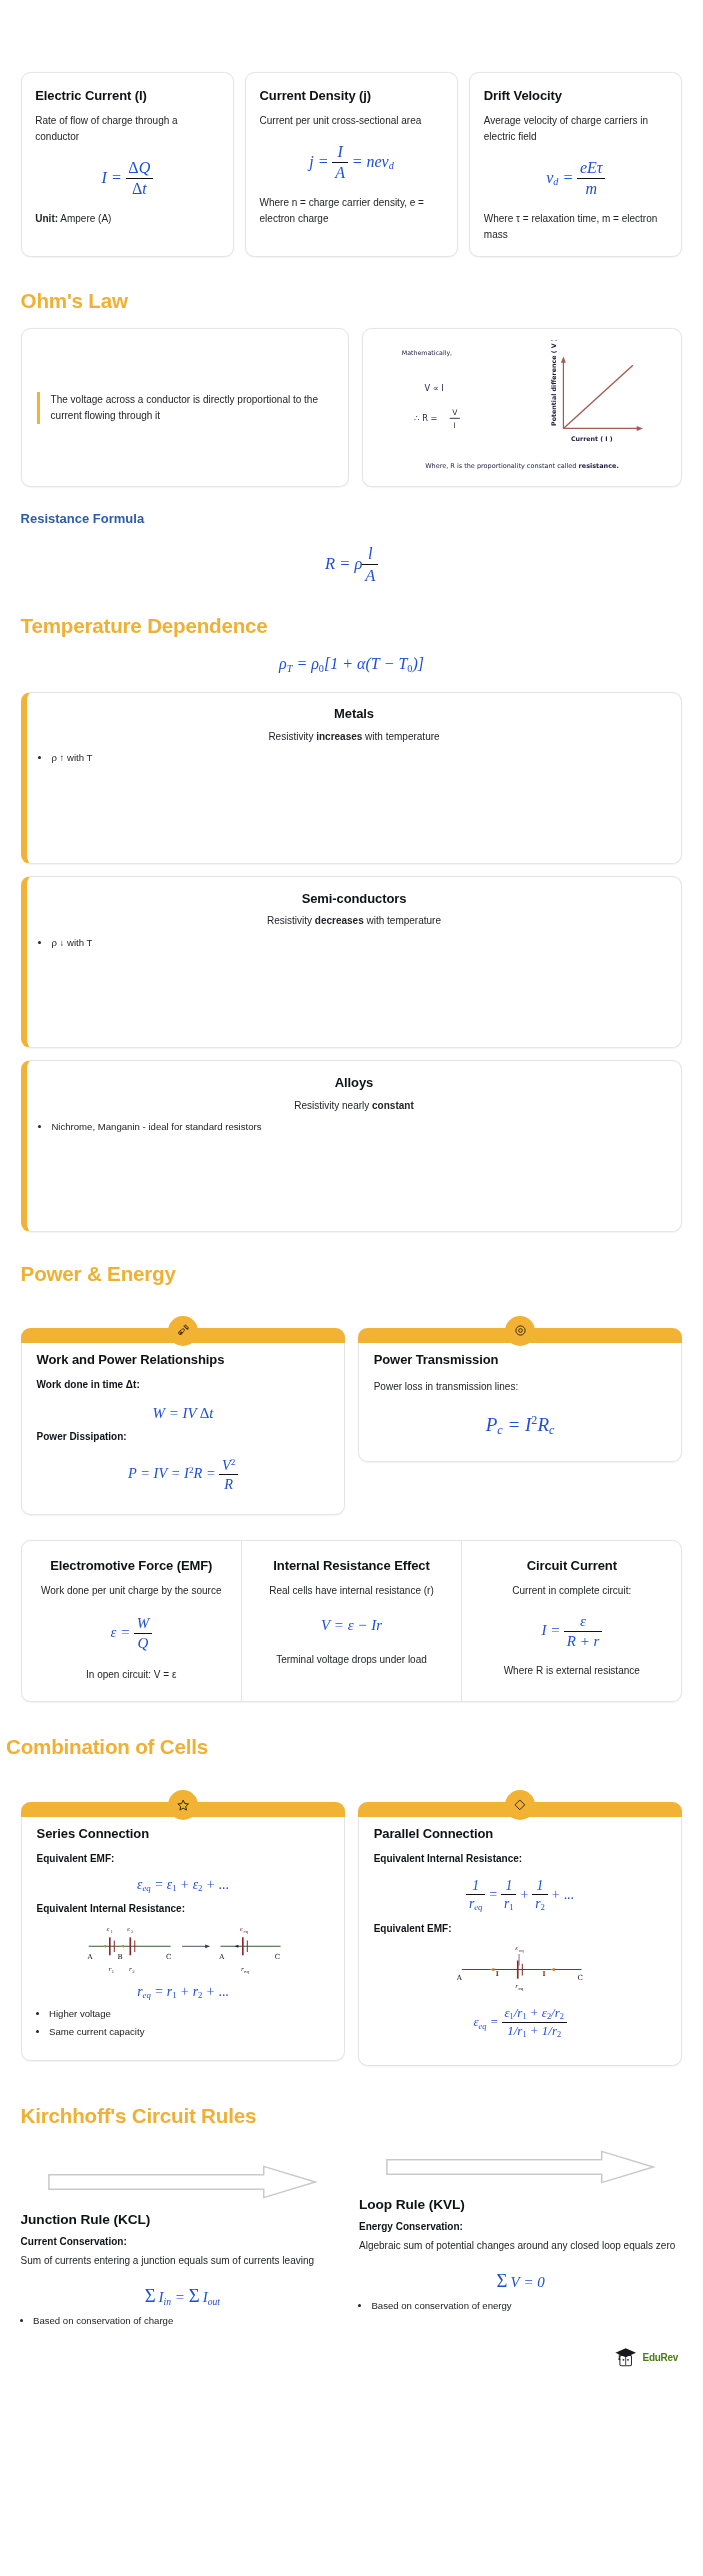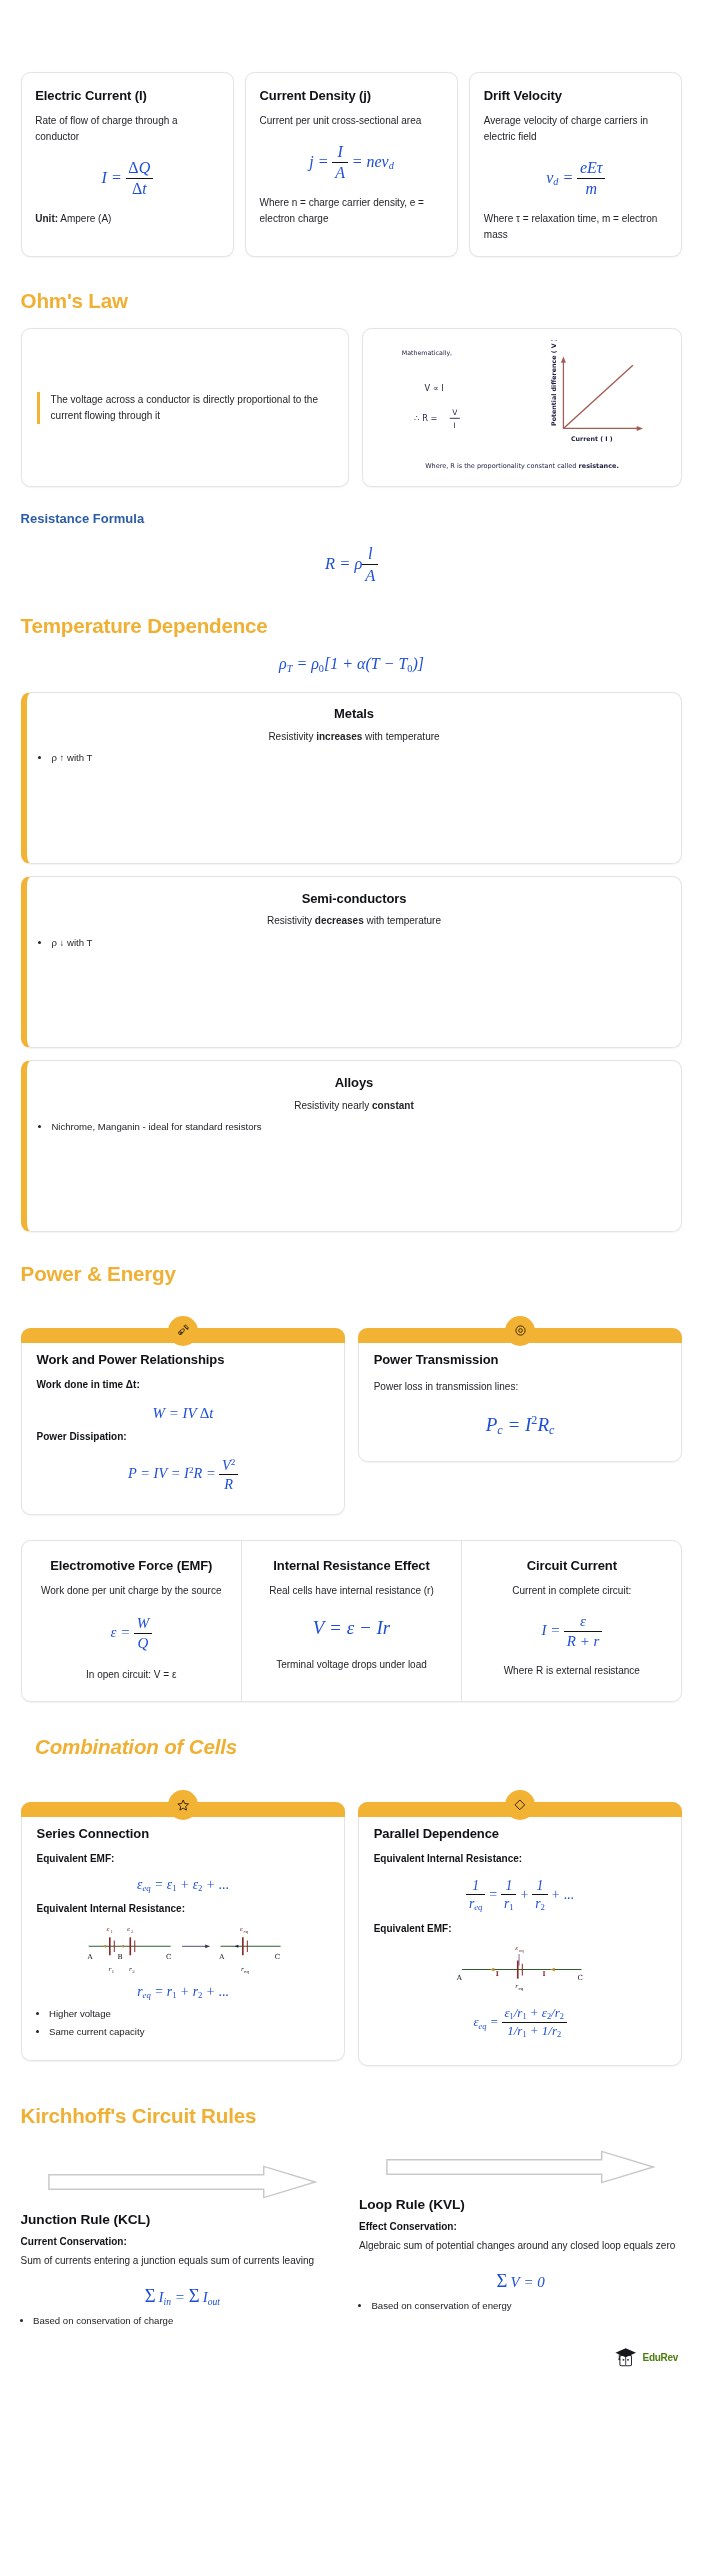--- a/index.html
+++ b/index.html
@@ -268,37 +268,37 @@
       <div class="ctxt">Work done per unit charge by the source</div>
       <div class="mline math" style="font-size:15px;margin:15px 0 13.7px;">
         ε&nbsp;=&nbsp;<span class="f"><span class="n">W</span><span class="d">Q</span></span>
       </div>
       <div class="ctxt">In open circuit: V = ε</div>
     </div>
 
     <div class="emfcol">
       <div class="ctitle">Internal Resistance Effect</div>
       <div class="ctxt">Real cells have internal resistance (r)</div>
-      <div class="mline math" style="font-size:19px;margin:18px 0 18px;">
+      <div class="mline math" style="font-size:15px;margin:18px 0 18px;">
         V&nbsp;=&nbsp;ε&nbsp;−&nbsp;I<span style="font-style:italic;">r</span>
       </div>
       <div class="ctxt">Terminal voltage drops under load</div>
     </div>
 
     <div class="emfcol">
       <div class="ctitle">Circuit Current</div>
       <div class="ctxt">Current in complete circuit:</div>
       <div class="mline math" style="font-size:15px;margin:12.4px 0 12.4px;">
         I&nbsp;=&nbsp;<span class="f"><span class="n">ε</span><span class="d">R&nbsp;+&nbsp;r</span></span>
       </div>
       <div class="ctxt">Where R is external resistance</div>
     </div>
   </div>
 
-  <div style="padding:0 35px;margin-top:33px;font-style:italic;">
+  <div style="padding:0 6px;margin-top:33px;">
     <div class="sec-head">Combination of Cells</div>
   </div>
 
   <div class="cellgrid">
 
     <div class="pcard" style="flex:1;">
       <div class="topbar"></div>
       <div class="badge">
         <svg width="14.4" height="14.4" viewBox="0 0 24 24" fill="none" stroke="#2e2203" stroke-width="1.6" stroke-linejoin="round">
           <polygon points="12,3.5 14.6,9.2 20.8,9.9 16.2,14 17.5,20.1 12,17 6.5,20.1 7.8,14 3.2,9.9 9.4,9.2"></polygon>
@@ -362,21 +362,21 @@
       </ul>
     </div>
 
     <div class="pcard" style="flex:1;">
       <div class="topbar"></div>
       <div class="badge">
         <svg width="13.7" height="13.7" viewBox="0 0 24 24" fill="none" stroke="#2e2203" stroke-width="1.7" stroke-linejoin="round">
           <polygon points="12,3.5 20.5,12 12,20.5 3.5,12"></polygon>
         </svg>
       </div>
-      <div class="ctitle">Parallel Dependence</div>
+      <div class="ctitle">Parallel Connection</div>
       <div class="lbl">Equivalent Internal Resistance:</div>
       <div class="mline math" style="font-size:13.7px;margin:12.4px 0 5.5px;">
         <span class="f"><span class="n">1</span><span class="d">r<span class="sub">eq</span></span></span>&nbsp;=&nbsp;<span class="f"><span class="n">1</span><span class="d">r<span class="subn">1</span></span></span>&nbsp;+&nbsp;<span class="f"><span class="n">1</span><span class="d">r<span class="subn">2</span></span></span>&nbsp;+&nbsp;<span class="up">...</span>
       </div>
       <div class="lbl">Equivalent EMF:</div>
 
       
       <svg viewBox="0 0 300 80" width="100%" height="52" style="margin-top:2.7px;">
         <text x="142" y="14" font-size="9" fill="#7a2a2a" font-family="DejaVu Serif, serif" font-style="italic">ε</text>
         <text x="148" y="17" font-size="6" fill="#7a2a2a" font-family="DejaVu Serif, serif">eq</text>
@@ -423,21 +423,21 @@
       </ul>
     </div>
 
     <div class="kcol">
       <div class="arrow-wrap">
         <svg viewBox="0 0 450 60" width="100%" height="36">
           <polygon points="2,18 360,18 360,4 446,30 360,56 360,42 2,42" fill="#ffffff" stroke="#C9C9CC" stroke-width="2.5"></polygon>
         </svg>
       </div>
       <div class="ctitle">Loop Rule (KVL)</div>
-      <div class="lbl" style="margin-top:6.9px;">Effect Conservation:</div>
+      <div class="lbl" style="margin-top:6.9px;">Energy Conservation:</div>
       <div class="ctxt" style="margin-top:5.5px;">Algebraic sum of potential changes around any closed loop equals zero</div>
       <div class="mline math" style="font-size:15px;margin:16.5px 0 4.1px;">
         <span class="up" style="font-size:1.25em;">Σ</span> V&nbsp;=&nbsp;0
       </div>
       <ul class="bul">
         <li>Based on conservation of energy</li>
       </ul>
     </div>
   </div>
 

